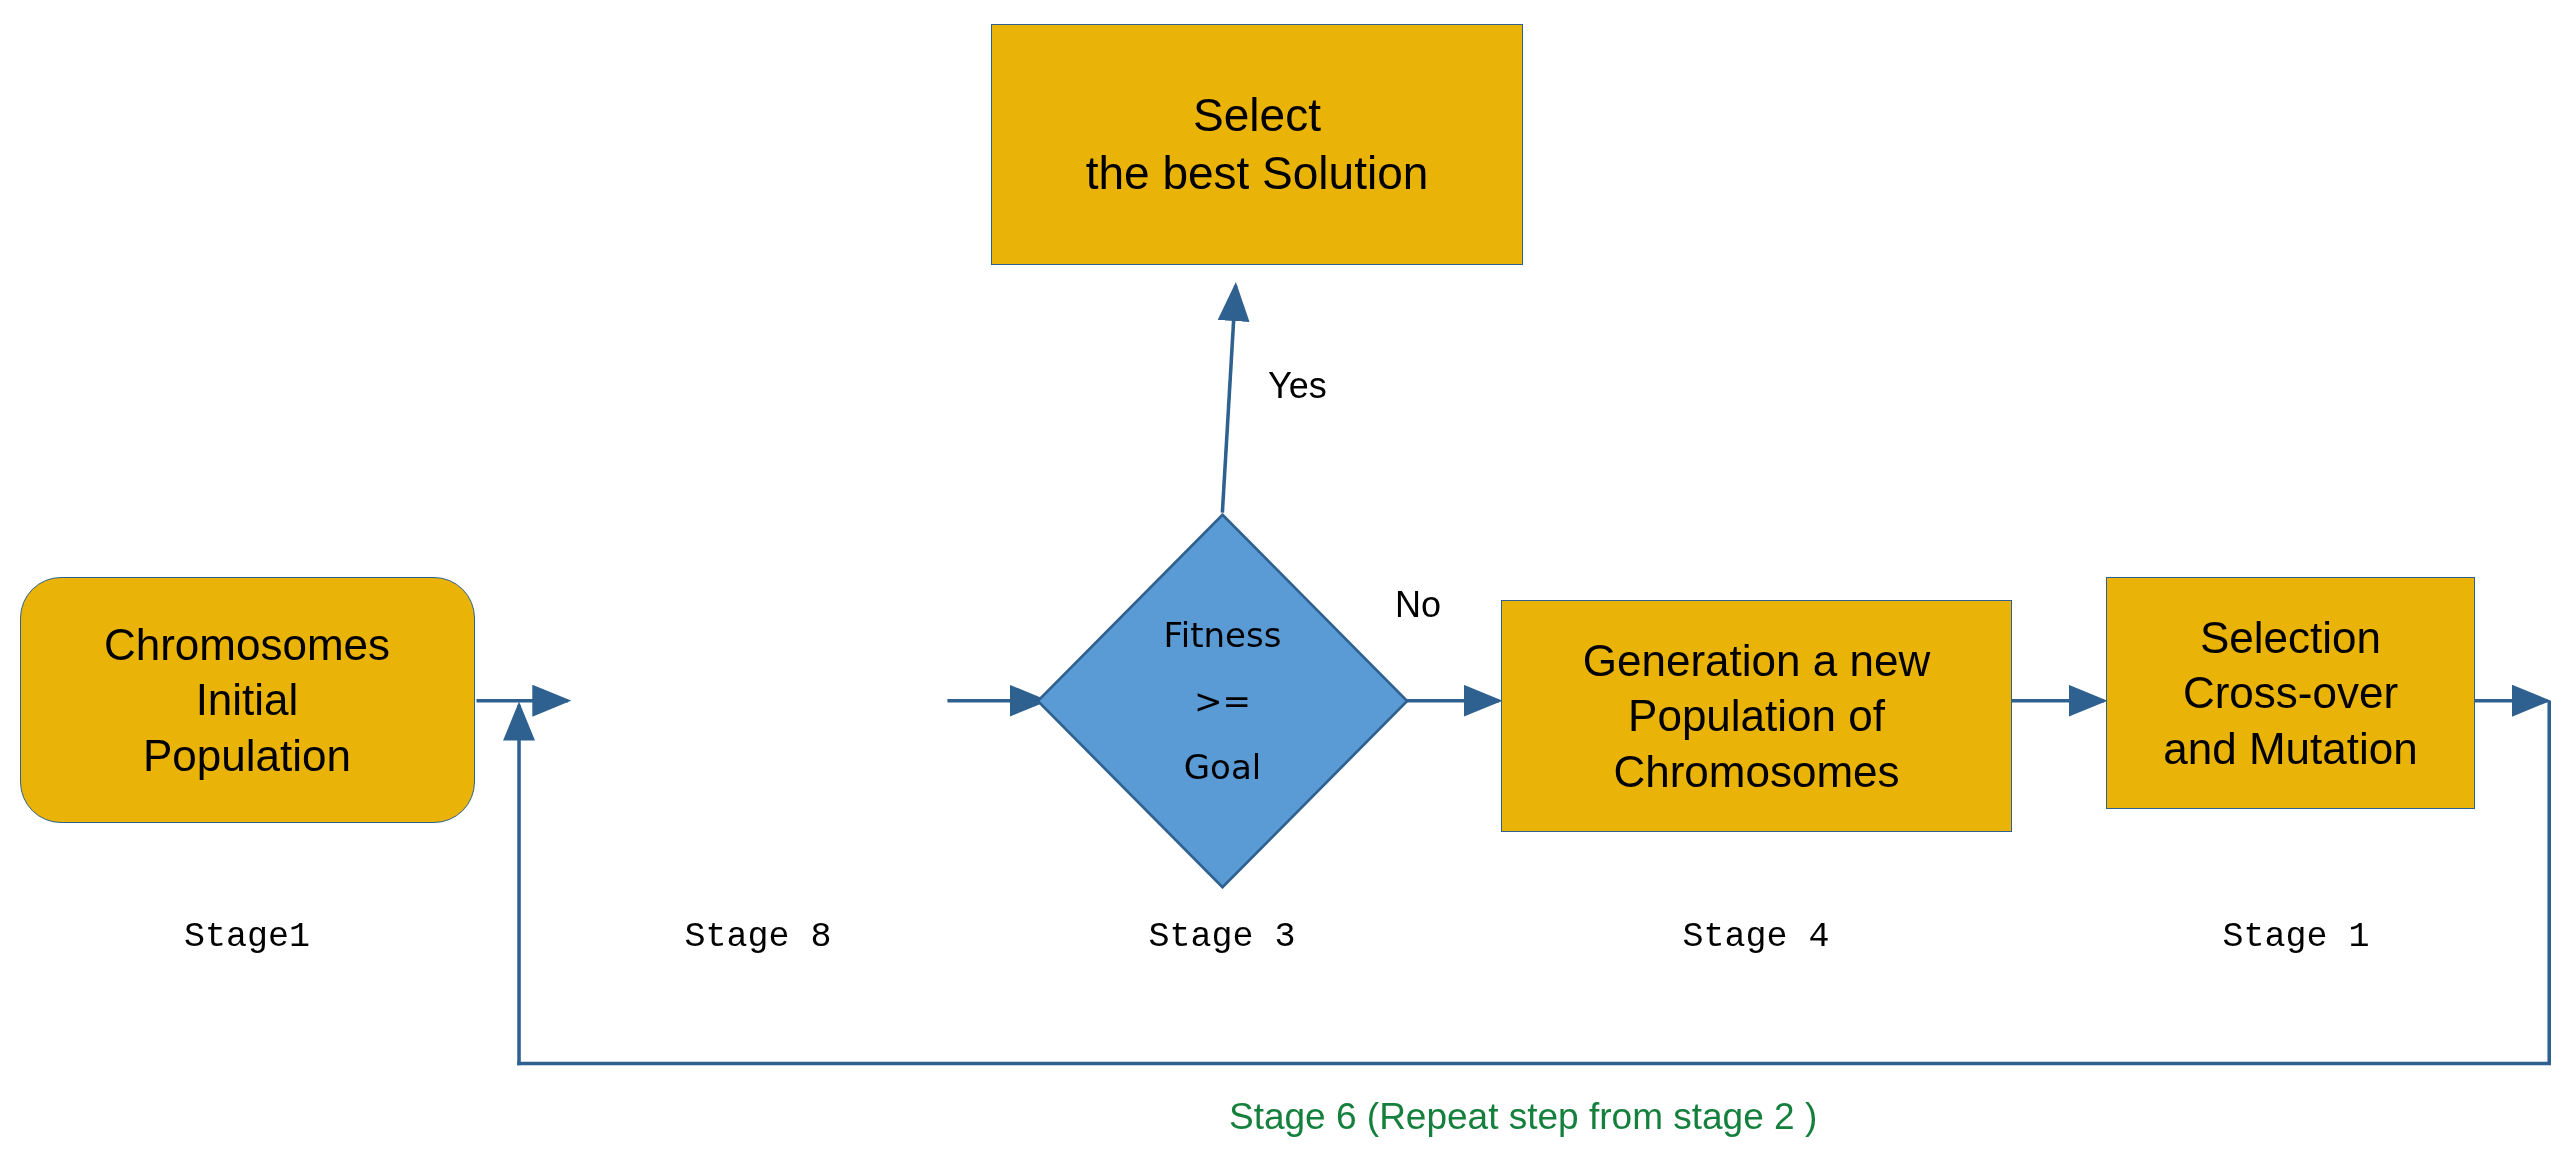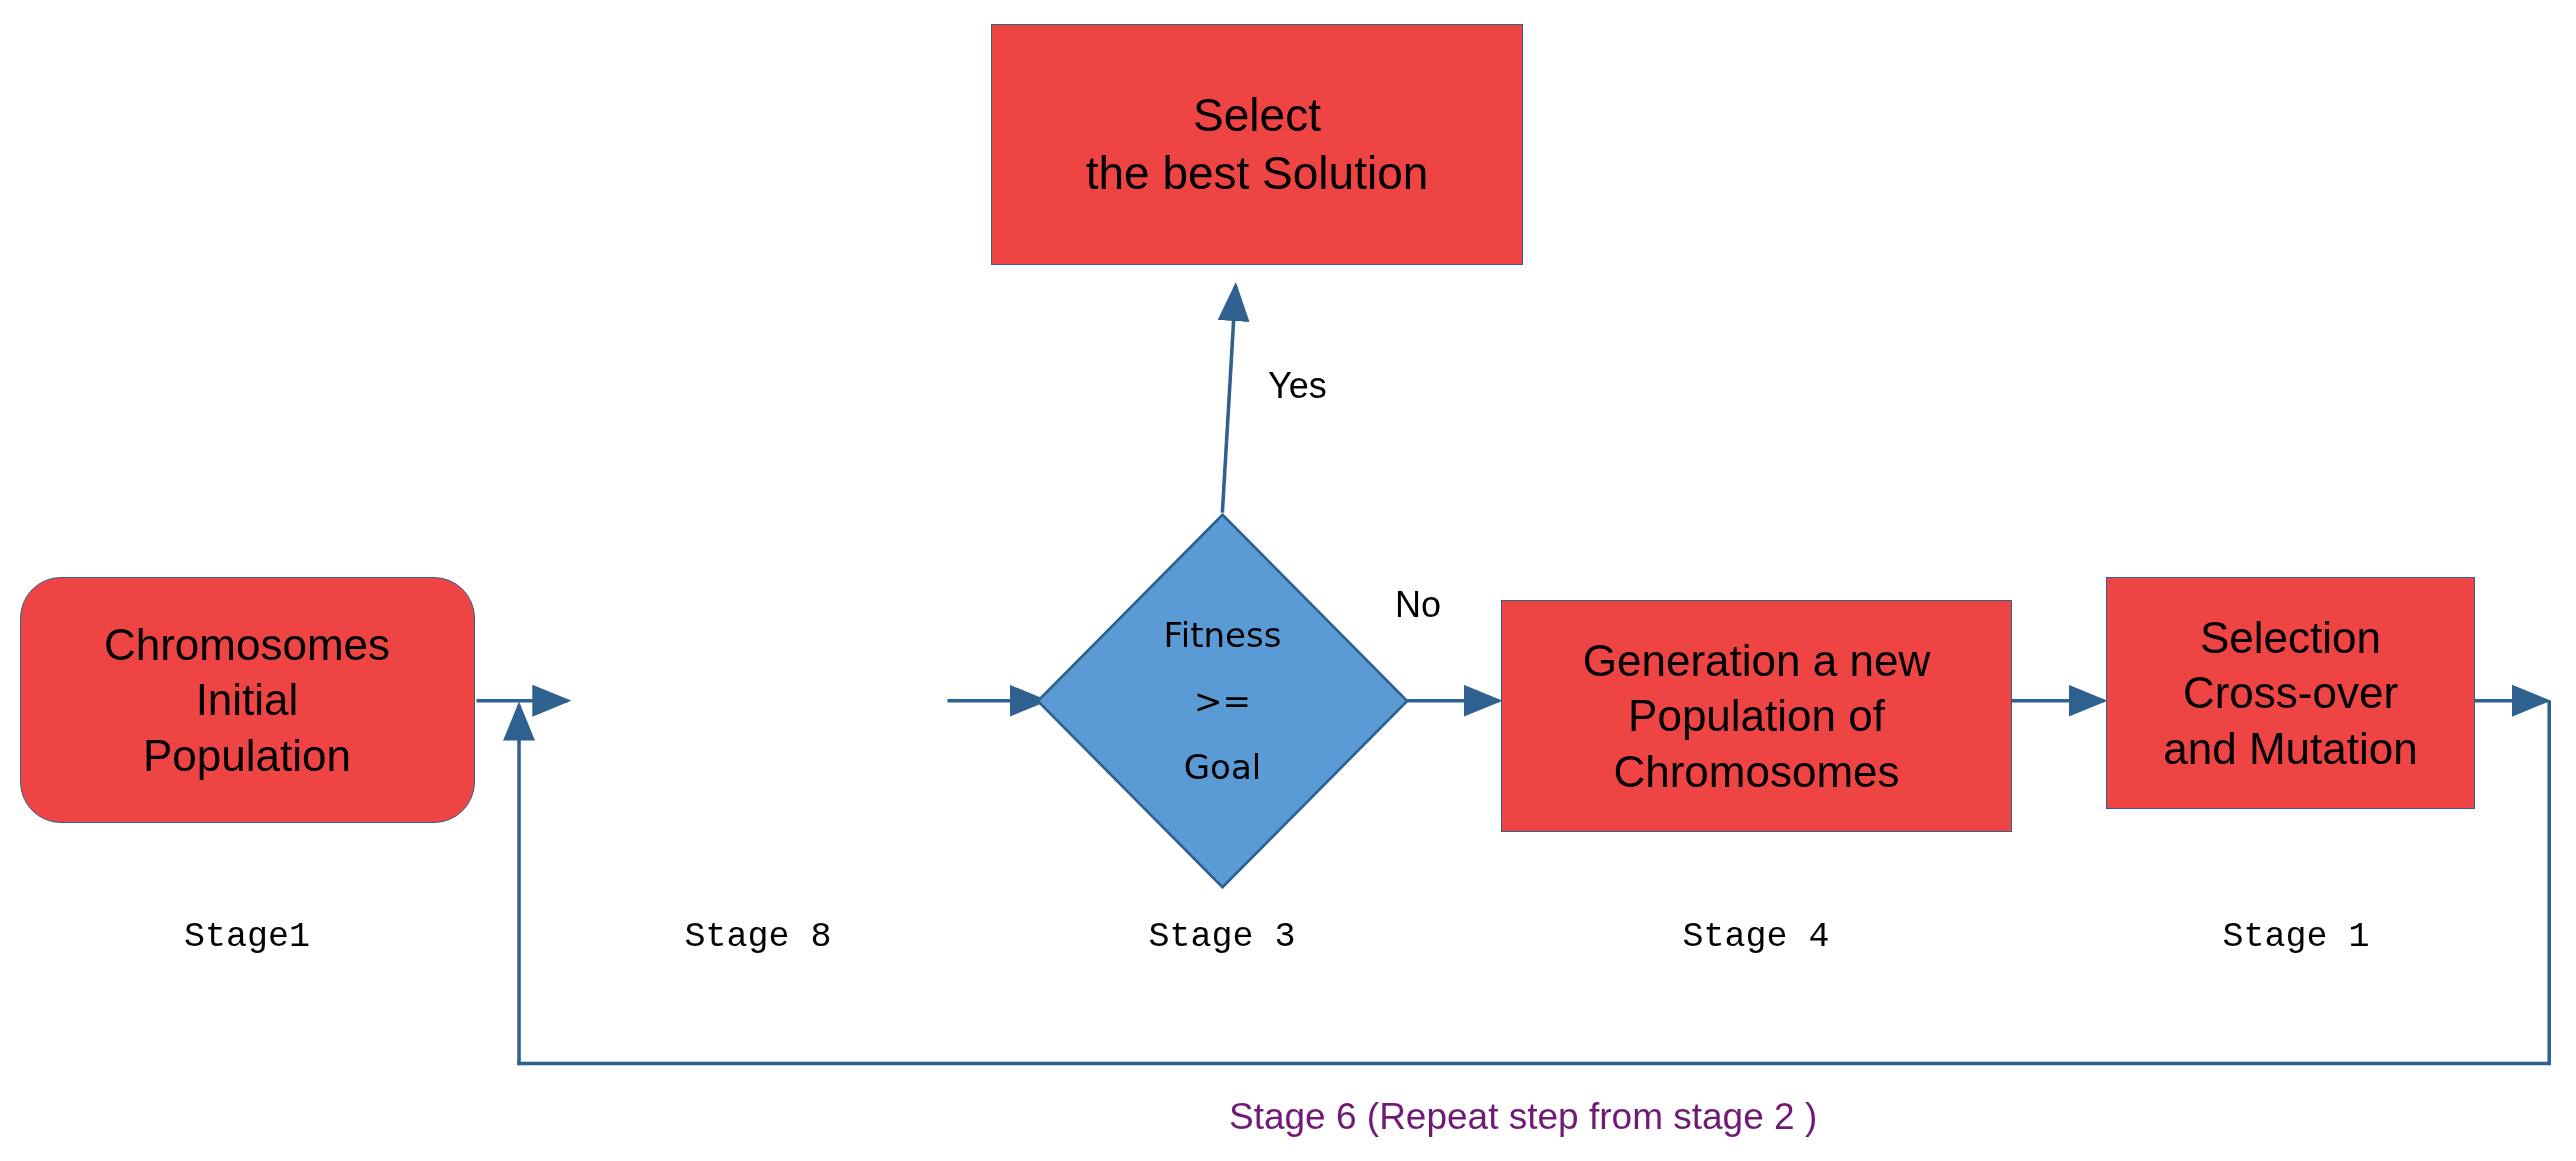--- a/index.html
+++ b/index.html
@@ -24,21 +24,21 @@
     left: 0;
     top: 0;
     width: 2576px;
     height: 1161px;
     pointer-events: none;
   }
   
   .node {
     position: absolute;
     box-sizing: border-box;
-    background: #ef4444;
+    background: #eab308;
     border: 1.8px solid #2E618F;
     display: flex;
     align-items: center;
     justify-content: center;
     text-align: center;
     color: #000000;
     line-height: 1.26;
     white-space: pre-line;
     font-family: "Liberation Sans", sans-serif;
   }
@@ -84,21 +84,21 @@
     white-space: nowrap;
     text-align: center;
     font-family: Liberation Mono, monospace;
     font-size: 35px;
   }
   .edge-label {
     font-size: 36px;
   }
   .caption {
     position: absolute;
-    color: #701a75;
+    color: #15803d;
     white-space: nowrap;
     font-size: 37px;
     font-family: "Liberation Sans", sans-serif;
   }
 </style>
 </head>
 <body>
 
 <div id="canvas">
 

